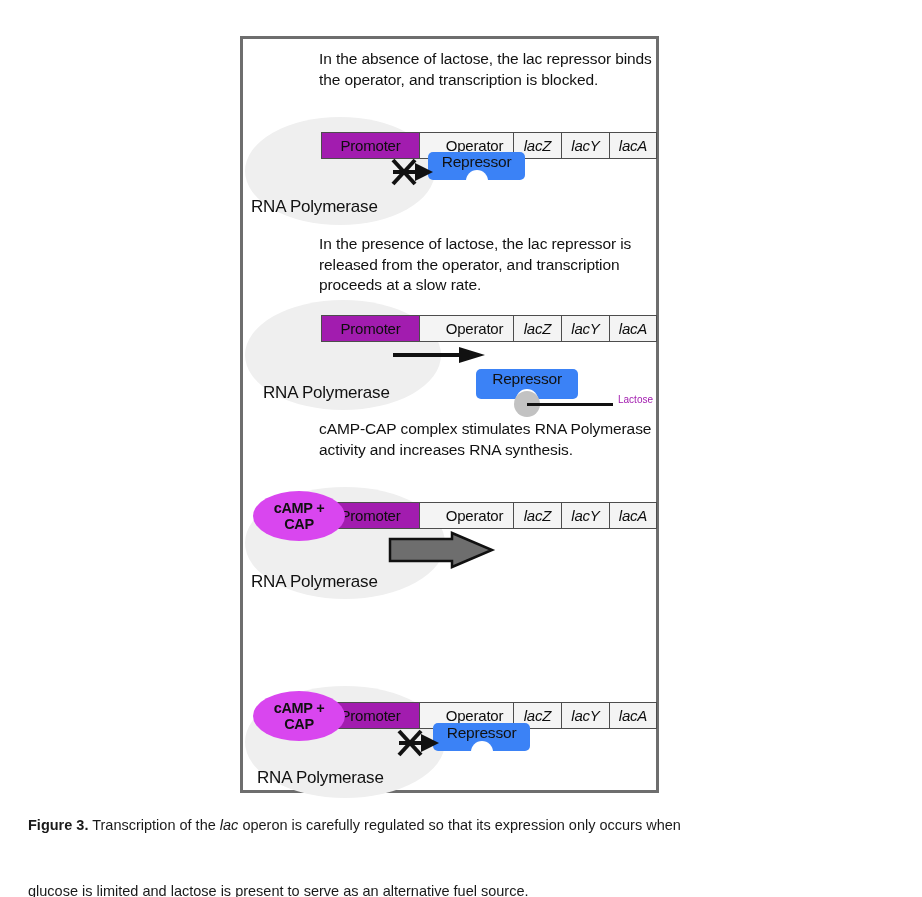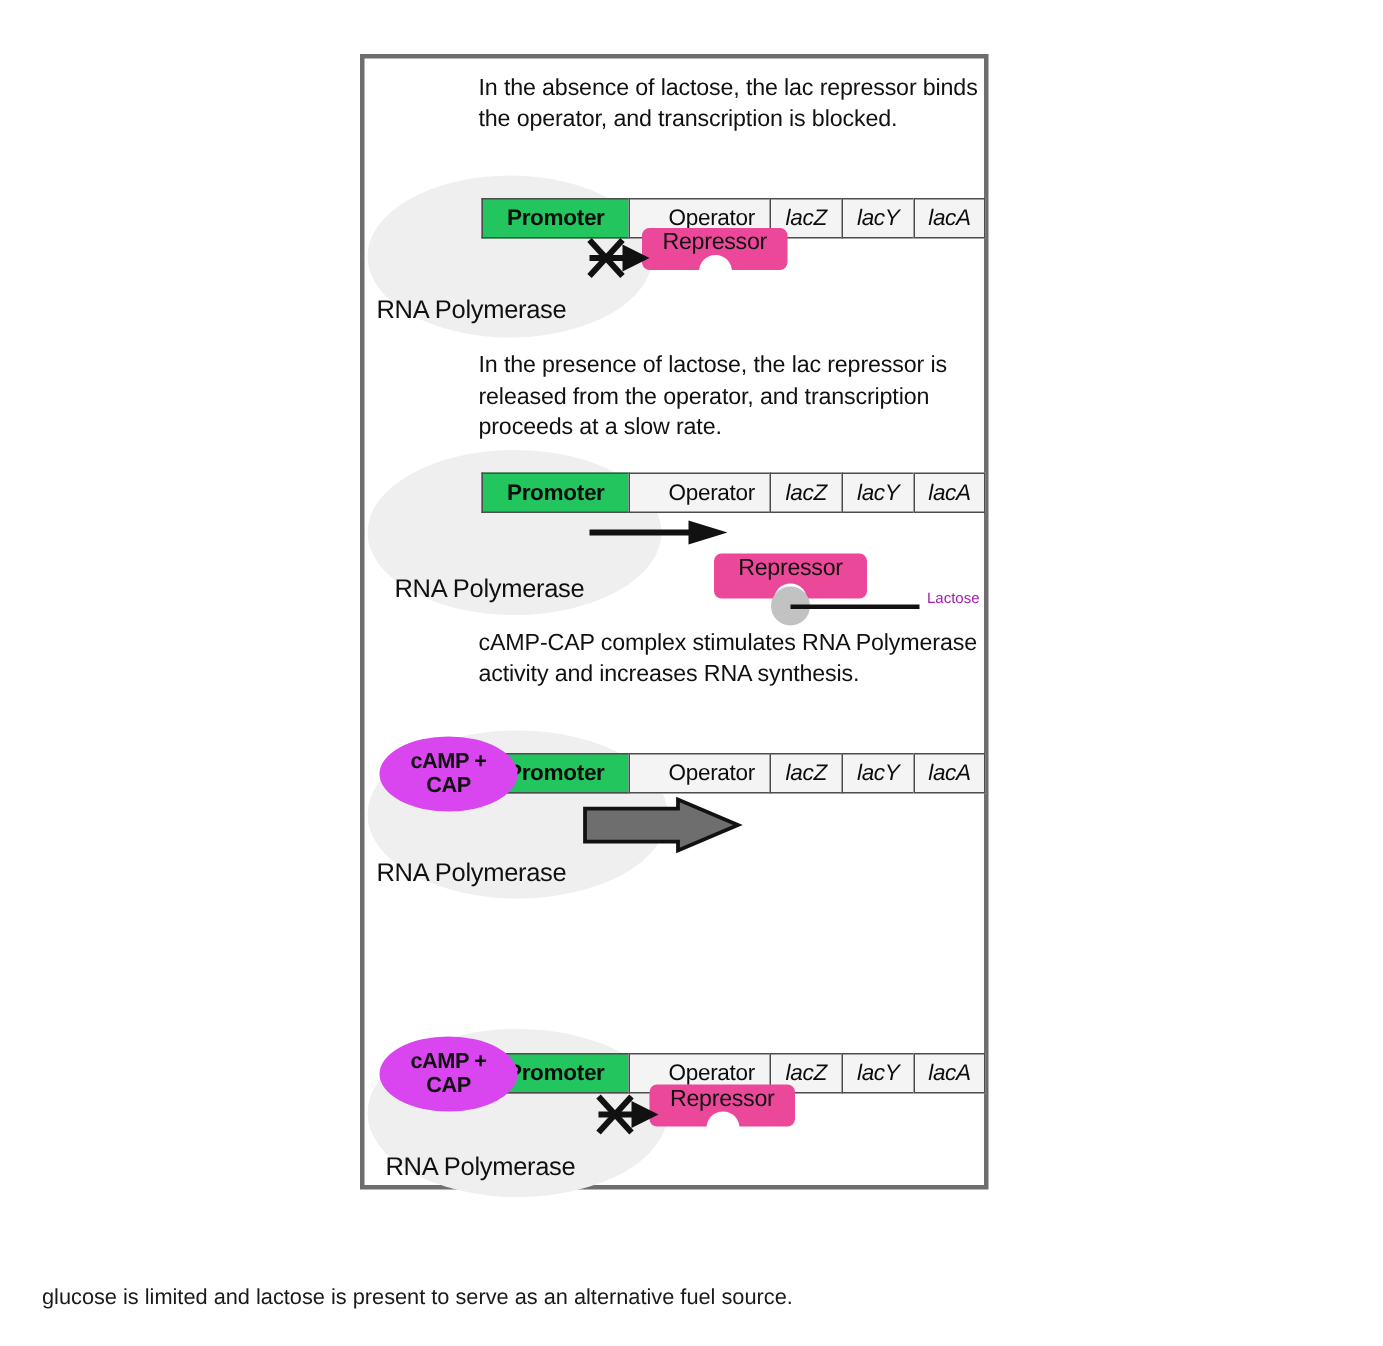--- a/index.html
+++ b/index.html
@@ -76,22 +76,22 @@
     display: flex;
     align-items: center;
     justify-content: center;
     font-size: 15px;
     color: #0d0d0d;
     box-sizing: border-box;
     letter-spacing: -0.2px;
   }
   .gene-cell:last-child { border-right-width: 1.5px; }
   .gene-cell.promoter {
-    background: #22c55e;
-    font-weight: bold;
+    background: #a21caf;
+    font-weight: normal;
     border-color: #4d4d4d;
     width: 98px;
     justify-content: center;
   }
   .gene-cell.operator { width: 94px; padding-left: 16px; }
   .gene-cell.gene { width: 48px; font-style: italic; }
   .gene-cell.gene .lbl { font-style: italic; }
 
   
   .rna-label {
@@ -100,21 +100,21 @@
     color: #111111;
     z-index: 3;
     white-space: nowrap;
     letter-spacing: -0.2px;
     margin-top: 36px;
   }
 
   
   .repressor {
     position: absolute;
-    background: #ec4899;
+    background: #3b82f6;
     border-radius: 5px;
     z-index: 3;
     display: flex;
     align-items: flex-start;
     justify-content: center;
     text-align: center;
   }
   .repressor .rtext {
     font-size: 15.5px;
     color: #111111;
@@ -359,14 +359,17 @@
 
     <div class="repressor" style="left:190px; top:129px; width:97px; height:28px;">
       <span class="rtext">Repressor</span>
       <span class="notch"></span>
     </div>
   </div>
 
 </div>
 
 <div id="figure-caption">
+  <span class="cap-line1">
+    <b>Figure 3.</b><span> Transcription of the </span><i>lac</i><span> operon is carefully regulated so that its expression only occurs when</span>
+  </span>
   <span class="cap-line2">glucose is limited and lactose is present to serve as an alternative fuel source.</span>
 </div>
 
 </body></html>

